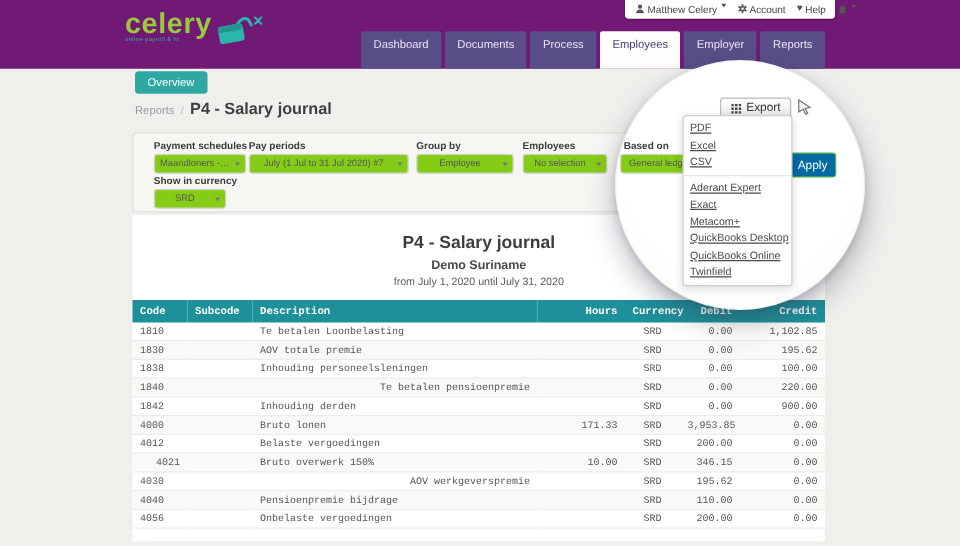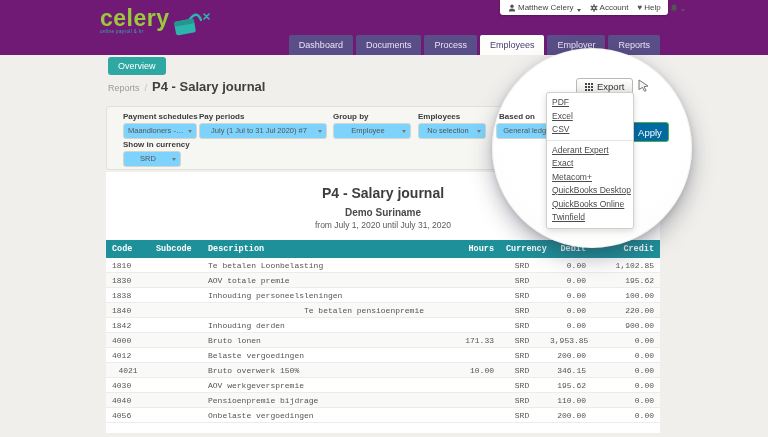--- a/index.html
+++ b/index.html
@@ -11,46 +11,46 @@
   .header { position:absolute; left:0; top:0; width:768px; height:55px; background:#701a75; }
   .logo { position:absolute; left:100px; top:5px; height:40px; cursor:pointer; }
   .logo-text { font-size:23px; font-weight:bold; color:#9aca3c; letter-spacing:0.5px; line-height:26px; }
   .logo-tagline { font-size:4.5px; color:#2cb5ac; letter-spacing:0.4px; margin-top:-2px; }
   .logo-mark { position:absolute; left:72px; top:2px; }
 
   
   .account-bar { position:absolute; left:500px; top:0; height:15px; width:168px; background:#ffffff;
     border-radius:0 0 3px 3px; display:flex; align-items:center; gap:9px; padding:0 8px;
     font-size:8px; color:#444; box-shadow:0 1px 2px rgba(0,0,0,.25); }
-  .acct-item { display:flex; align-items:flex-end; gap:2px; cursor:pointer; white-space:nowrap; }
+  .acct-item { display:flex; align-items:flex-start; gap:2px; cursor:pointer; white-space:nowrap; }
   .caret-dn { width:0; height:0; border-left:2.5px solid transparent; border-right:2.5px solid transparent; border-top:3px solid #555; margin-left:1px; }
 
   
   .nav-tabs { position:absolute; right:108px; bottom:0; display:flex; gap:3px; }
-  .tab { background:#5a4e88; color:#e9e4f4; font-size:9px; padding:5px 10px 5px; border-radius:2px 2px 0 0; cursor:pointer; }
+  .tab { background:#5a4e88; color:#e9e4f4; font-size:9px; padding:5px 10px 15px; border-radius:2px 2px 0 0; cursor:pointer; }
   .tab.active { background:#fdfdfc; color:#483c72; }
 
   
   .overview-btn { position:absolute; left:108px; top:57px; background:#2fa8a3; color:#fff; border:none;
     font-size:9px; padding:4px 10px; border-radius:3px; cursor:pointer; font-family:inherit; }
   .breadcrumb { position:absolute; left:108px; top:79px; display:flex; align-items:flex-end; gap:5px; }
   .crumb-section { font-size:9px; color:#9b9b9b; cursor:pointer; padding-bottom:1px; }
   .crumb-sep { font-size:9px; color:#c0c0c0; padding-bottom:1px; }
   .crumb-title { font-size:13px; font-weight:bold; color:#3f3f3f; }
 
   .export-btn { position:absolute; left:576px; top:78px; height:17px; z-index:7; display:flex; align-items:center; gap:4px;
     background:linear-gradient(#ffffff,#e8e8e6); border:1px solid #b9b9b5; border-radius:3px;
     font-size:9.5px; color:#333; padding:0 8px; cursor:pointer; font-family:inherit; }
   .cursor-icon { position:absolute; left:637px; top:78px; z-index:8; }
 
   
   .filter-panel { position:absolute; left:106px; top:106px; width:554px; height:64px;
     background:#f6f6f3; border:1px solid #e0e0dc; border-radius:3px; }
   .f-label { position:absolute; font-size:8px; font-weight:bold; color:#3c3c3c; white-space:nowrap; }
-  .f-select { position:absolute; height:16px; background:#7dd3fc; border:1px solid #d4d4d0; border-radius:3px;
+  .f-select { position:absolute; height:16px; background:#84cc16; border:1px solid #d4d4d0; border-radius:3px;
     font-size:7.5px; color:#555; line-height:14px; text-align:center; padding:0 12px 0 4px;
     white-space:nowrap; overflow:hidden; text-overflow:ellipsis; cursor:pointer; }
   .f-select .caret { position:absolute; right:4px; top:6px; width:0; height:0;
     border-left:2.5px solid transparent; border-right:2.5px solid transparent; border-top:3px solid #777; }
   .apply-btn { position:absolute; left:524px; top:15px; width:38px; height:20px; z-index:6;
     background:#0369a1; border:1px solid #4cae4c; color:#fff; border-radius:3px; font-size:9.5px; cursor:pointer; font-family:inherit; }
 
   
   .report-sheet { position:absolute; left:106px; top:172px; width:554px; height:261px; background:#ffffff; }
   .report-head { text-align:center; padding-top:13px; }
@@ -251,32 +251,32 @@
           <tr>
             <td style="text-align: left;">4012</td>
             <td style="text-align: left;"></td>
             <td style="text-align: left;">Belaste vergoedingen</td>
             <td style="text-align: right;"></td>
             <td style="text-align: center;">SRD</td>
             <td style="text-align: right;">200.00</td>
             <td style="text-align: right;">0.00</td>
           </tr>
           <tr>
-            <td style="text-align: center;">4021</td>
+            <td style="text-align: right;">4021</td>
             <td style="text-align: left;"></td>
             <td style="text-align: left;">Bruto overwerk 150%</td>
             <td style="text-align: right;">10.00</td>
             <td style="text-align: center;">SRD</td>
             <td style="text-align: right;">346.15</td>
             <td style="text-align: right;">0.00</td>
           </tr>
           <tr>
             <td style="text-align: left;">4030</td>
             <td style="text-align: left;"></td>
-            <td style="text-align: left;">AOV werkgeverspremie</td>
+            <td style="text-align: right;">AOV werkgeverspremie</td>
             <td style="text-align: right;"></td>
             <td style="text-align: center;">SRD</td>
             <td style="text-align: right;">195.62</td>
             <td style="text-align: right;">0.00</td>
           </tr>
           <tr>
             <td style="text-align: left;">4040</td>
             <td style="text-align: left;"></td>
             <td style="text-align: left;">Pensioenpremie bijdrage</td>
             <td style="text-align: right;"></td>

